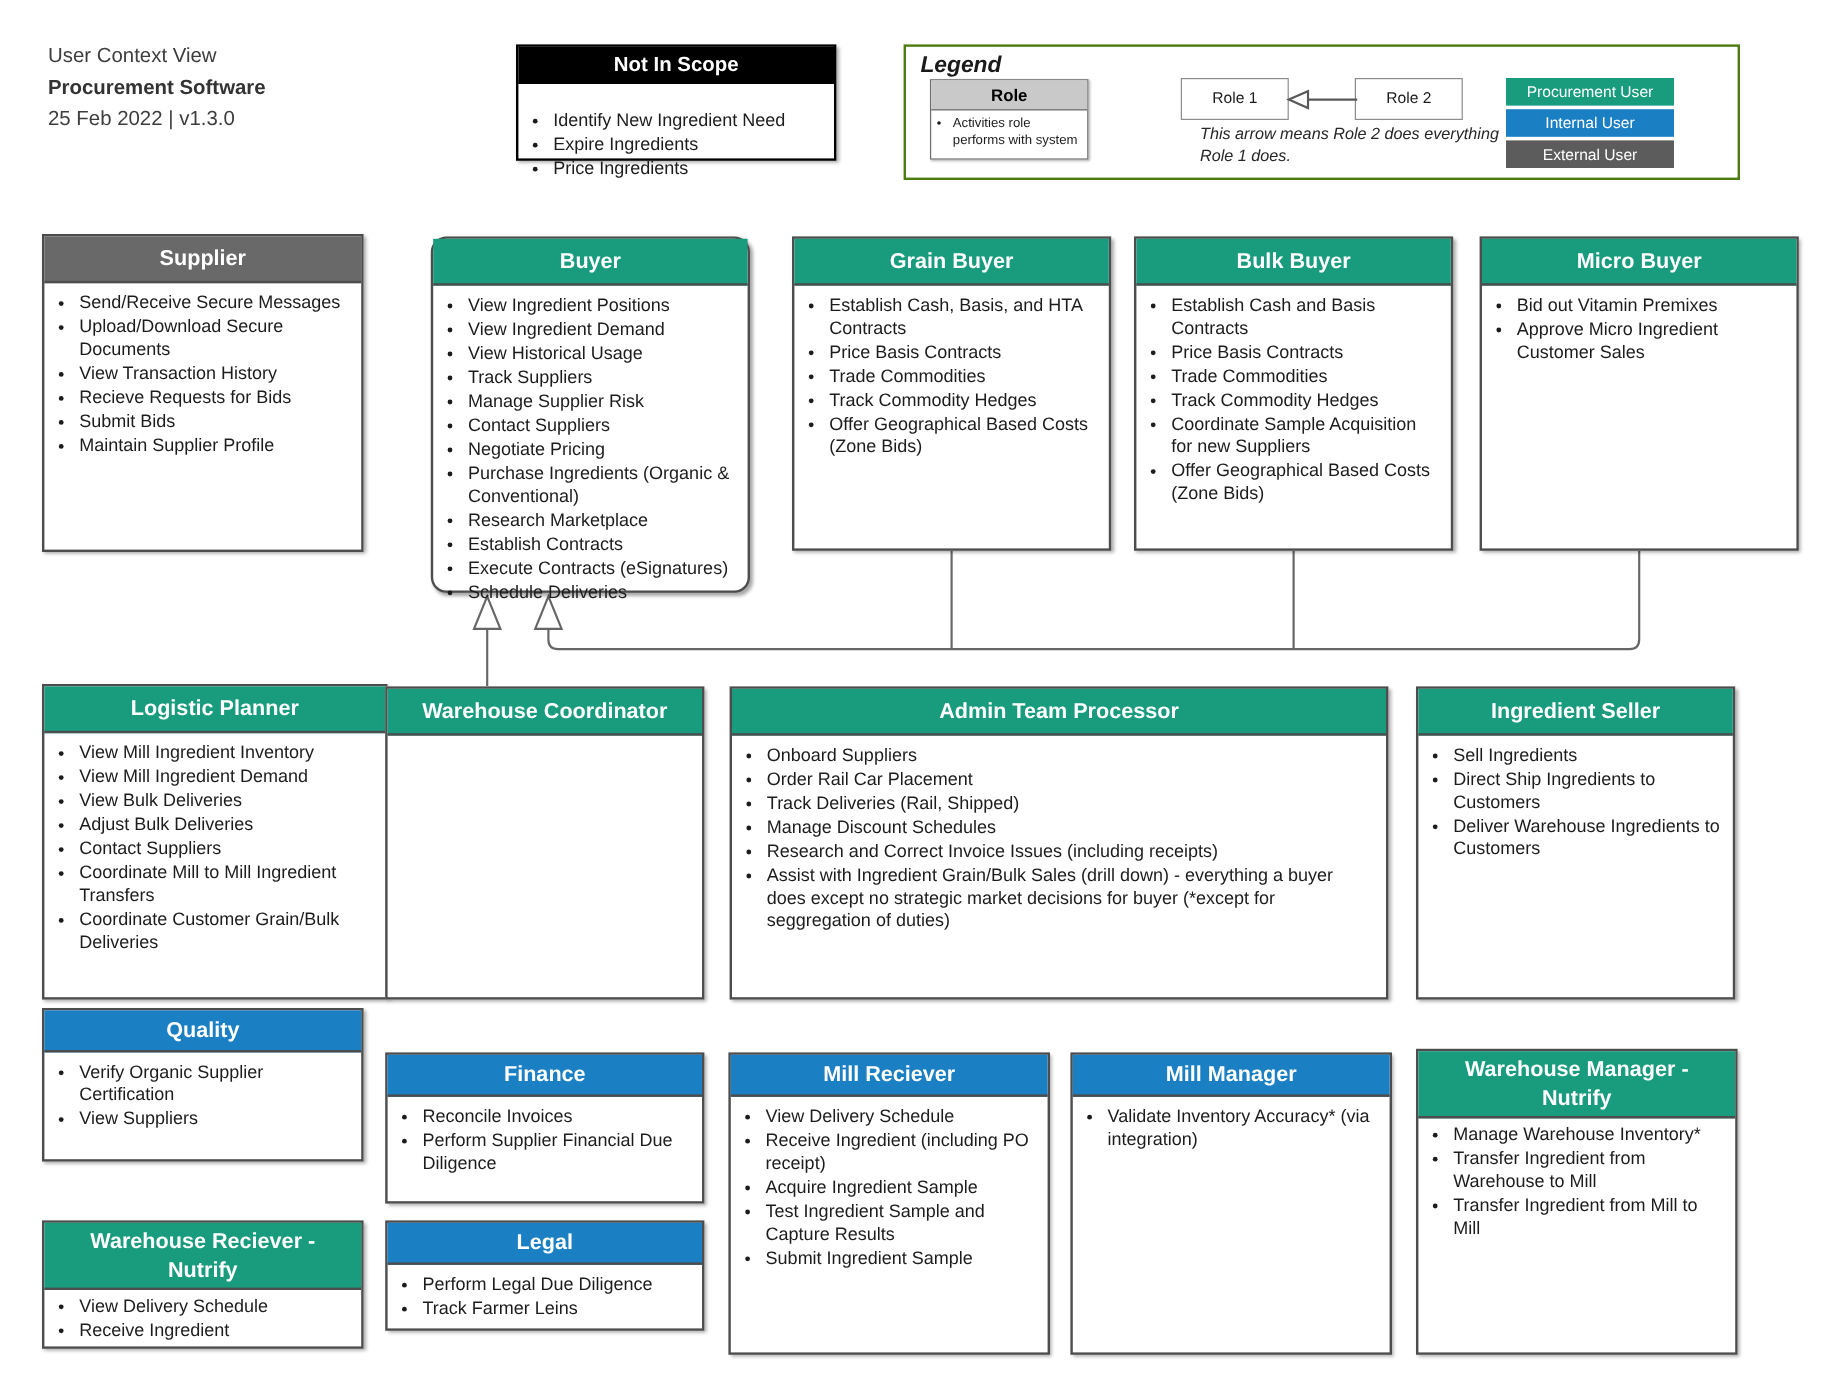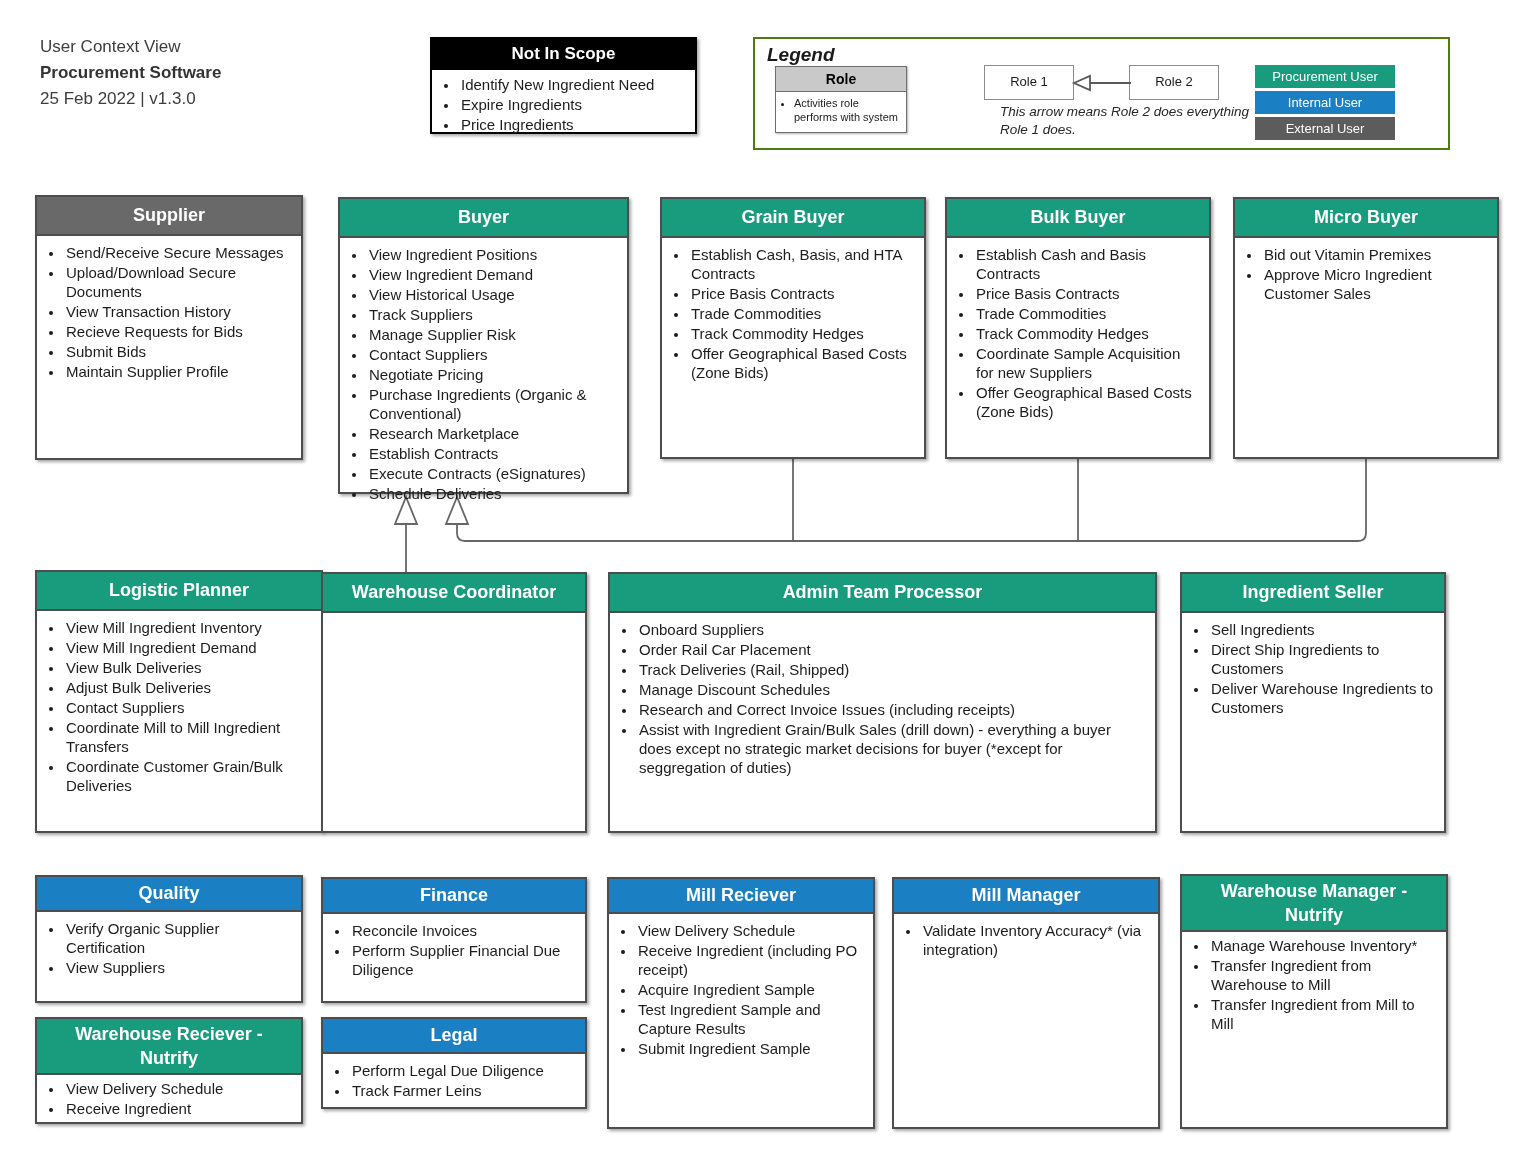--- a/index.html
+++ b/index.html
@@ -68,21 +68,21 @@
   </svg>
 
   <div class="title-block">
     <div>User Context View</div>
     <div class="bold">Procurement Software</div>
     <div>25 Feb 2022 | v1.3.0</div>
   </div>
 
   <div class="box black nis" style="left:430px;top:37px;width:267px;height:97px;">
     <div class="box-header" style="font-size:17px;line-height:21px;padding:4px 10px;border-bottom-color:#000;">Not In Scope</div>
-    <ul style="padding-top:5px;">
+    <ul style="padding-top:21px;">
         <li>Identify New Ingredient Need</li>
         <li>Expire Ingredients</li>
         <li>Price Ingredients</li>
       </ul>
   </div>
 
   <div class="legend">
     <div class="legend-title">Legend</div>
 
     <div class="legend-role-box">
@@ -112,21 +112,21 @@
     <ul>
         <li>Send/Receive Secure Messages</li>
         <li>Upload/Download Secure Documents</li>
         <li>View Transaction History</li>
         <li>Recieve Requests for Bids</li>
         <li>Submit Bids</li>
         <li>Maintain Supplier Profile</li>
       </ul>
   </div>
 
-  <div class="box teal" style="left:338px;top:197px;width:291px;height:297px;">
+  <div class="box teal" style="left:359px;top:197px;width:266px;height:297px;border-radius:13px;">
     <div class="box-header">Buyer</div>
     <ul>
         <li>View Ingredient Positions</li>
         <li>View Ingredient Demand</li>
         <li>View Historical Usage</li>
         <li>Track Suppliers</li>
         <li>Manage Supplier Risk</li>
         <li>Contact Suppliers</li>
         <li>Negotiate Pricing</li>
         <li>Purchase Ingredients (Organic &amp; Conventional)</li>
@@ -199,21 +199,21 @@
 
   <div class="box teal" style="left:1180px;top:572px;width:266px;height:261px;">
     <div class="box-header">Ingredient Seller</div>
     <ul>
         <li>Sell Ingredients</li>
         <li>Direct Ship Ingredients to Customers</li>
         <li>Deliver Warehouse Ingredients to Customers</li>
       </ul>
   </div>
 
-  <div class="box blue" style="left:35px;top:875px;width:268px;height:128px;">
+  <div class="box blue" style="left:35px;top:840px;width:268px;height:128px;">
     <div class="box-header" style="padding:4px 22px;">Quality</div>
     <ul>
         <li>Verify Organic Supplier Certification</li>
         <li>View Suppliers</li>
       </ul>
   </div>
 
   <div class="box teal" style="left:35px;top:1017px;width:268px;height:107px;">
     <div class="box-header two-line" style="line-height:24px;">Warehouse Reciever - Nutrify</div>
     <ul style="padding-top:4px;">

